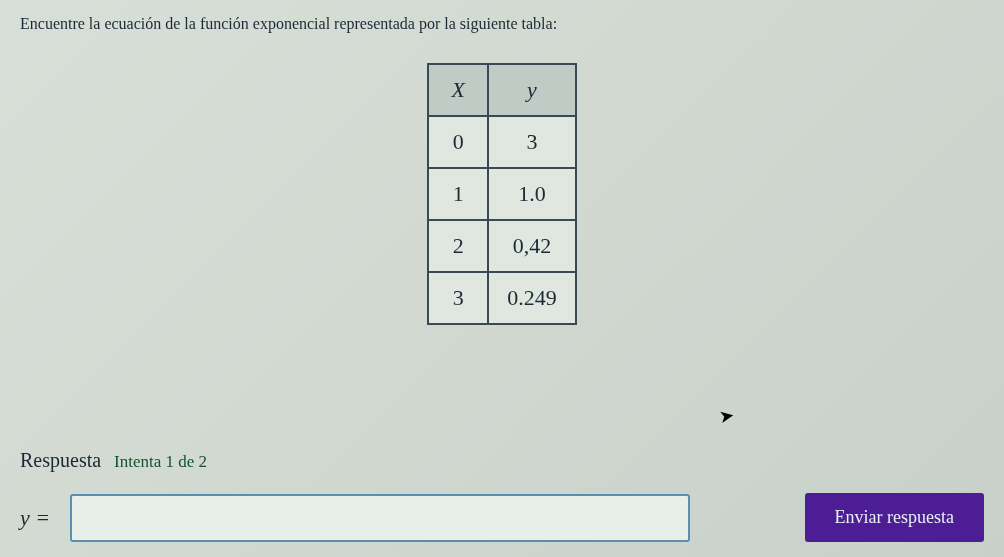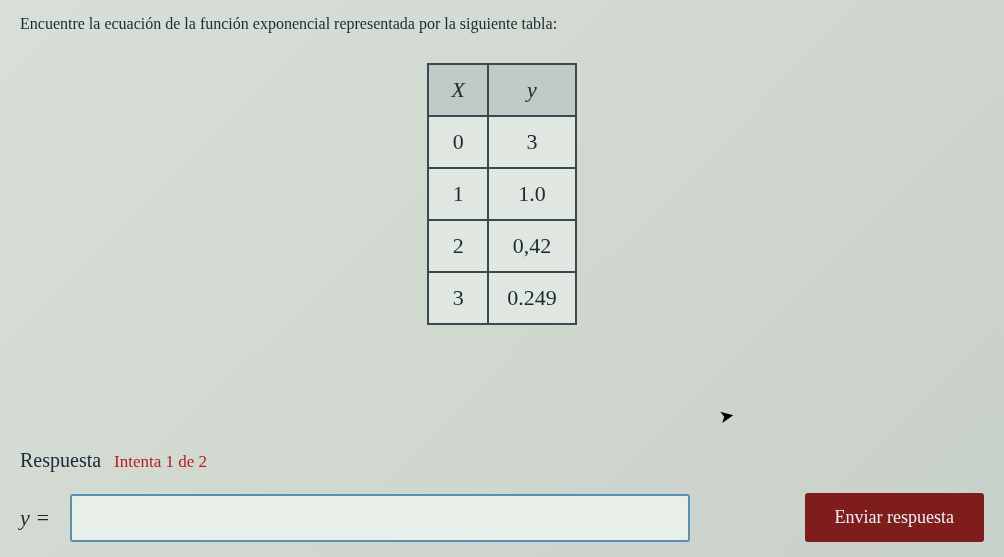--- a/index.html
+++ b/index.html
@@ -62,21 +62,21 @@
       font-size: 20px;
       color: #1a2a35;
     }
     .answer-label .bold {
       font-weight: normal;
     }
     .answer-label .attempts {
       font-weight: normal;
       font-size: 17px;
       margin-left: 8px;
-      color: #b91c1c;
+      color: #14532d;
     }
     .input-row {
       position: absolute;
       bottom: 15px;
       left: 20px;
       right: 20px;
       display: flex;
       align-items: center;
       gap: 15px;
     }
@@ -94,21 +94,21 @@
       background: #e8efe8;
       border-radius: 3px;
       font-size: 20px;
       padding: 0 12px;
       font-family: Georgia, serif;
       color: #1a2a35;
       outline: none;
       max-width: 620px;
     }
     .submit-button {
-      background: #7f1d1d;
+      background: #4c1d95;
       color: #e8f0f5;
       border: none;
       padding: 14px 30px;
       font-size: 18px;
       font-family: Georgia, serif;
       cursor: pointer;
       border-radius: 3px;
       margin-left: auto;
     }
     .cursor {

